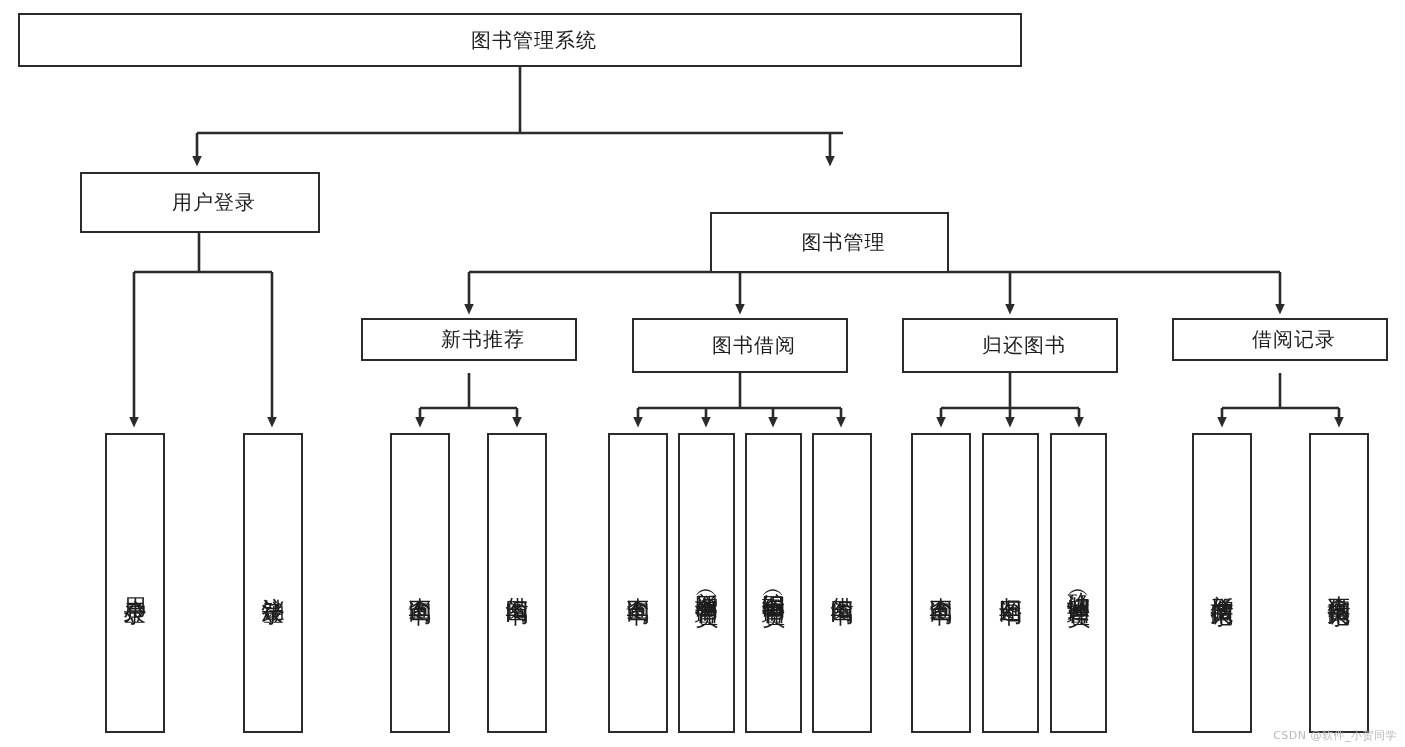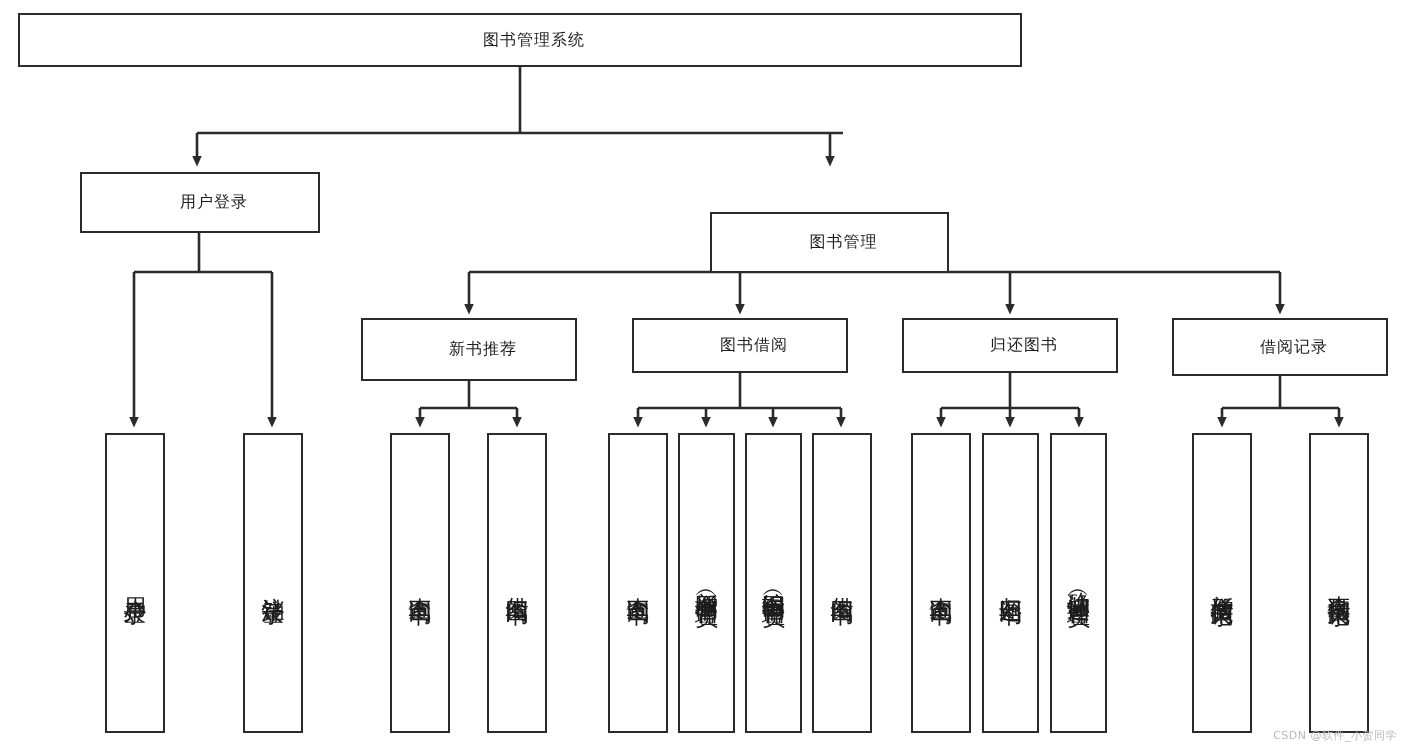--- a/index.html
+++ b/index.html
@@ -29,21 +29,21 @@
     position: absolute;
     box-sizing: border-box;
     background: #ffffff;
     border: 2px solid #2b2b2b;
     display: flex;
     align-items: center;
     justify-content: center;
     color: #1d1d1d;
   }
   .node.horizontal {
-    font-size: 16px;
+    font-size: 20px;
     letter-spacing: 1px;
     padding-left: 28px;
   }
   .node.vertical {
     writing-mode: vertical-rl;
     text-orientation: upright;
     font-size: 23px;
     letter-spacing: 2px;
     padding: 6px 0;
     line-height: 1;
@@ -126,30 +126,30 @@
     <span class="label">图书管理系统</span>
   </div>
 
   <div class="node horizontal" style="left:80px; top:172px; width:240px; height:61px;">
     <span class="label">用户登录</span>
   </div>
   <div class="node horizontal" style="left:710px; top:172px; width:239px; height:61px;margin-top:40px;">
     <span class="label">图书管理</span>
   </div>
 
-  <div class="node horizontal" style="left:361px; top:318px; width:216px; height:63px;">
+  <div class="node horizontal" style="left:361px; top:318px; width:216px; height:43px;">
     <span class="label">新书推荐</span>
   </div>
   <div class="node horizontal" style="left:632px; top:318px; width:216px; height:55px;">
     <span class="label">图书借阅</span>
   </div>
   <div class="node horizontal" style="left:902px; top:318px; width:216px; height:55px;">
     <span class="label">归还图书</span>
   </div>
-  <div class="node horizontal" style="left:1172px; top:318px; width:216px; height:58px;">
+  <div class="node horizontal" style="left:1172px; top:318px; width:216px; height:43px;">
     <span class="label">借阅记录</span>
   </div>
 
   <div class="node vertical" style="left:105px; top:433px; width:60px; height:300px;">
     <span class="label">用户登录</span>
   </div>
   <div class="node vertical" style="left:243px; top:433px; width:60px; height:300px;">
     <span class="label">注销登录</span>
   </div>
 

